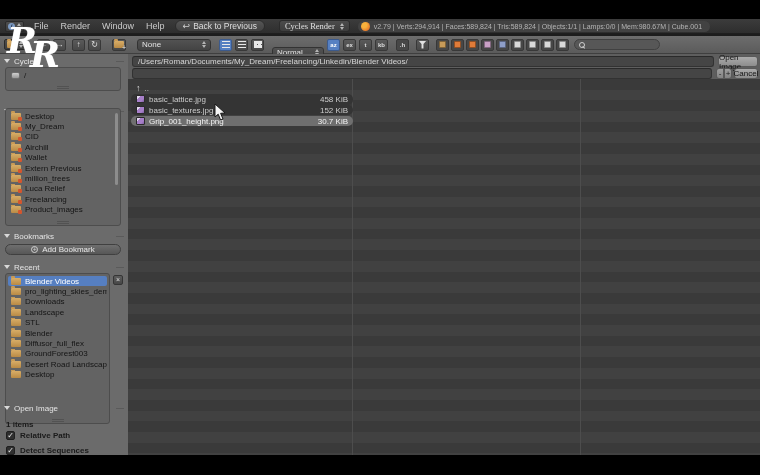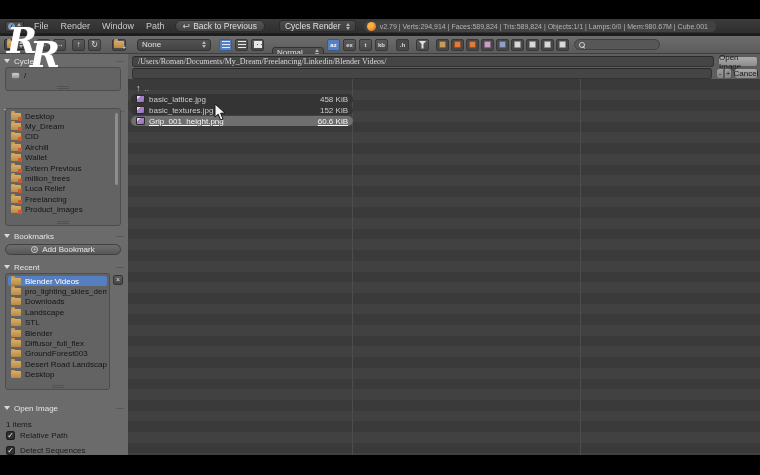--- a/index.html
+++ b/index.html
@@ -26,20 +26,21 @@
   .updown .d { border-top:3px solid #b5b5b5; }
   .menu-item { padding:0 2px; }
   .pushbtn {
     height:12px; background:linear-gradient(#555,#434343); border:1px solid #2d2d2d; border-radius:6px;
     color:#dedede; font-size:8.5px; display:inline-flex; align-items:center; gap:3px; padding:0 7px;
   }
   .dropbtn {
     height:12px; background:linear-gradient(#4c4c4c,#3d3d3d); border:1px solid #2b2b2b; border-radius:3px;
     color:#e0e0e0; font-size:8.5px; display:inline-flex; align-items:center; gap:5px; padding:0 5px; min-width:66px;
     justify-content:space-between;
+    font-family:Liberation Serif, serif;
   }
   .stats-pill {
     display:flex; align-items:center; gap:4px; background:#424242; border-radius:8px;
     padding:1px 8px 1px 3px; color:#b4b4b4; font-size:7px; white-space:nowrap;
   }
   .blender-logo { width:9px; height:9px; border-radius:50%;
     background:radial-gradient(circle at 35% 35%, #f8b13c 0 30%, #e87d2c 70%, #c45f1e); }
   .back-icon { color:#cfcfcf; font-size:9px; }
   
   .seam { position:absolute; left:0; top:34px; right:0; height:2px; background:#1d1d1d; }
@@ -106,40 +107,40 @@
   .disk-ico { width:9px; height:7px; background:linear-gradient(#cfcfcf,#9a9a9a); border-radius:2px;
     border:1px solid #6f6f6f; flex:none; }
   .addbtn { position:absolute; left:5px; right:7px; height:11px; background:linear-gradient(#6e6e6e,#575757);
     border:1px solid #404040; border-radius:6px; display:flex; align-items:center; justify-content:center;
     gap:4px; color:#e8e8e8; font-size:8px; }
   .plus-circ { width:7px; height:7px; border-radius:50%; border:1px solid #d2d2d2; color:#d2d2d2;
     font-size:7px; line-height:5px; text-align:center; }
   .xbtn { position:absolute; width:10px; height:10px; background:linear-gradient(#5c5c5c,#474747);
     border:1px solid #353535; border-radius:2px; color:#ddd; font-size:7px; line-height:8px; text-align:center; }
   .muted { color:#8f8f8f; }
-  .cbrow { position:absolute; left:6px; display:flex; align-items:center; gap:5px; color:#1a1a1a; font-size:8px; }
+  .cbrow { position:absolute; left:6px; display:flex; align-items:center; gap:5px; color:#1a1a1a; font-size:8px;font-weight:bold; }
   .cbox { width:9px; height:9px; background:#2f2f2f; border:1px solid #1f1f1f; border-radius:2px;
     color:#e8e8e8; font-size:8px; line-height:8px; text-align:center; flex:none; }
   
   .filearea { position:absolute; left:128px; top:54px; right:0; height:401px; background:#5e5e5e; }
   .field { position:absolute; height:11px; background:#454545; border:1px solid #323232; border-top-color:#2a2a2a;
     border-radius:3px; color:#d6d6d6; font-size:8px; display:flex; align-items:center; padding:0 5px;
-    white-space:nowrap; overflow:hidden;font-family:Liberation Serif, serif; }
+    white-space:nowrap; overflow:hidden; }
   .lightbtn { position:absolute; height:11px; background:linear-gradient(#ababab,#8d8d8d);
     border:1px solid #5a5a5a; border-radius:3px; color:#151515; font-size:8px;
     display:flex; align-items:center; justify-content:center; }
   .stepbtn { position:absolute; width:8px; height:11px; background:linear-gradient(#9e9e9e,#848484);
     border:1px solid #5a5a5a; color:#222; font-size:8px; display:flex; align-items:center; justify-content:center; }
   .listwrap { position:absolute; left:0; top:25px; right:0; bottom:0;
     background:repeating-linear-gradient(#3a3a3a 0 10.7px, #414141 10.7px 21.4px); }
   .colline { position:absolute; top:0; bottom:0; width:1px; background:#4d4d4d; }
   .frow { position:absolute; left:3px; width:222px; height:10.5px; display:flex; align-items:center;
     gap:4px; font-size:8px; color:#cccccc; border-radius:5px; padding:0 5px; }
   .frow.pill { background:#343434; }
-  .frow.active { background:#6f6f6f; color:#f4f4f4;text-decoration:underline; }
+  .frow.active { background:#6f6f6f; color:#f4f4f4; }
   .img-ico { width:9px; height:8px; border-radius:1px; flex:none; border:1px solid #2a2a2a;
     background:linear-gradient(135deg,#e3d9ef 0 30%,#a77fc9 30% 70%,#7a5a9a); }
   .up-ico { color:#d8d8d8; font-size:9px; line-height:8px; }
   .fsize { margin-left:auto; }
   
   .caption { position:absolute; left:75px; top:394px; font-size:18.5px; font-weight:600; color:#fff;
     letter-spacing:0.4px; text-shadow:0 1px 5px rgba(0,0,0,.5); white-space:nowrap; }
   .wm { position:absolute; color:#fff; font-family:"DejaVu Serif","Liberation Serif",serif;
     font-style:italic; font-weight:bold; line-height:1; text-shadow:0 0 1px rgba(255,255,255,.6); }
   .wm.r1 { left:7px; top:22px; font-size:36px; }
@@ -155,21 +156,21 @@
     <span class="ed-btn">
       <span class="info-glyph">i</span>
       <span class="updown">
           <i class="u"></i>
           <i class="d"></i>
         </span>
     </span>
     <span class="menu-item">File</span>
     <span class="menu-item">Render</span>
     <span class="menu-item">Window</span>
-    <span class="menu-item">Path</span>
+    <span class="menu-item">Help</span>
     <span class="pushbtn">
       <span class="back-icon">↩</span>
       <span>Back to Previous</span>
     </span>
     <span class="dropbtn" style="margin-left:6px;">
       <span>Cycles Render</span>
       <span class="updown">
           <i class="u"></i>
           <i class="d"></i>
         </span>
@@ -372,21 +373,21 @@
     <div class="addbtn" style="top:190px;">
       <span class="plus-circ">+</span>
       <span>Add Bookmark</span>
     </div>
 
     <div class="panel-head" style="top:208px;">
       <span class="tri-down"></span>
       <span>Recent</span>
       <span class="panel-dash">—</span>
     </div>
-    <div class="lbox" style="top:219px; height:117px; right:18px;">
+    <div class="lbox" style="top:219px; height:151px; right:18px;">
       <div>
 
           <div class="sitem active">
             <span class="folder-ico"></span>
             <span>Blender Videos</span>
           </div>
 
           <div class="sitem">
             <span class="folder-ico"></span>
             <span>pro_lighting_skies_demo_hd...</span>
@@ -497,21 +498,21 @@
 
           <div class="frow pill file-row" style="top: 25.9px;">
             <span class="img-ico"></span>
             <span>basic_textures.jpg</span>
             <span class="fsize">152 KiB</span>
           </div>
 
           <div class="frow pill file-row active" style="top: 36.8px;">
             <span class="img-ico"></span>
             <span>Grip_001_height.png</span>
-            <span class="fsize">60.6 KiB</span>
+            <span class="fsize">30.7 KiB</span>
           </div>
         </div>
     </div>
   </div>
 
   <div class="wm r1">R</div>
   <div class="wm r2">R</div>
 
 
   <svg class="cursor" width="13" height="19">

